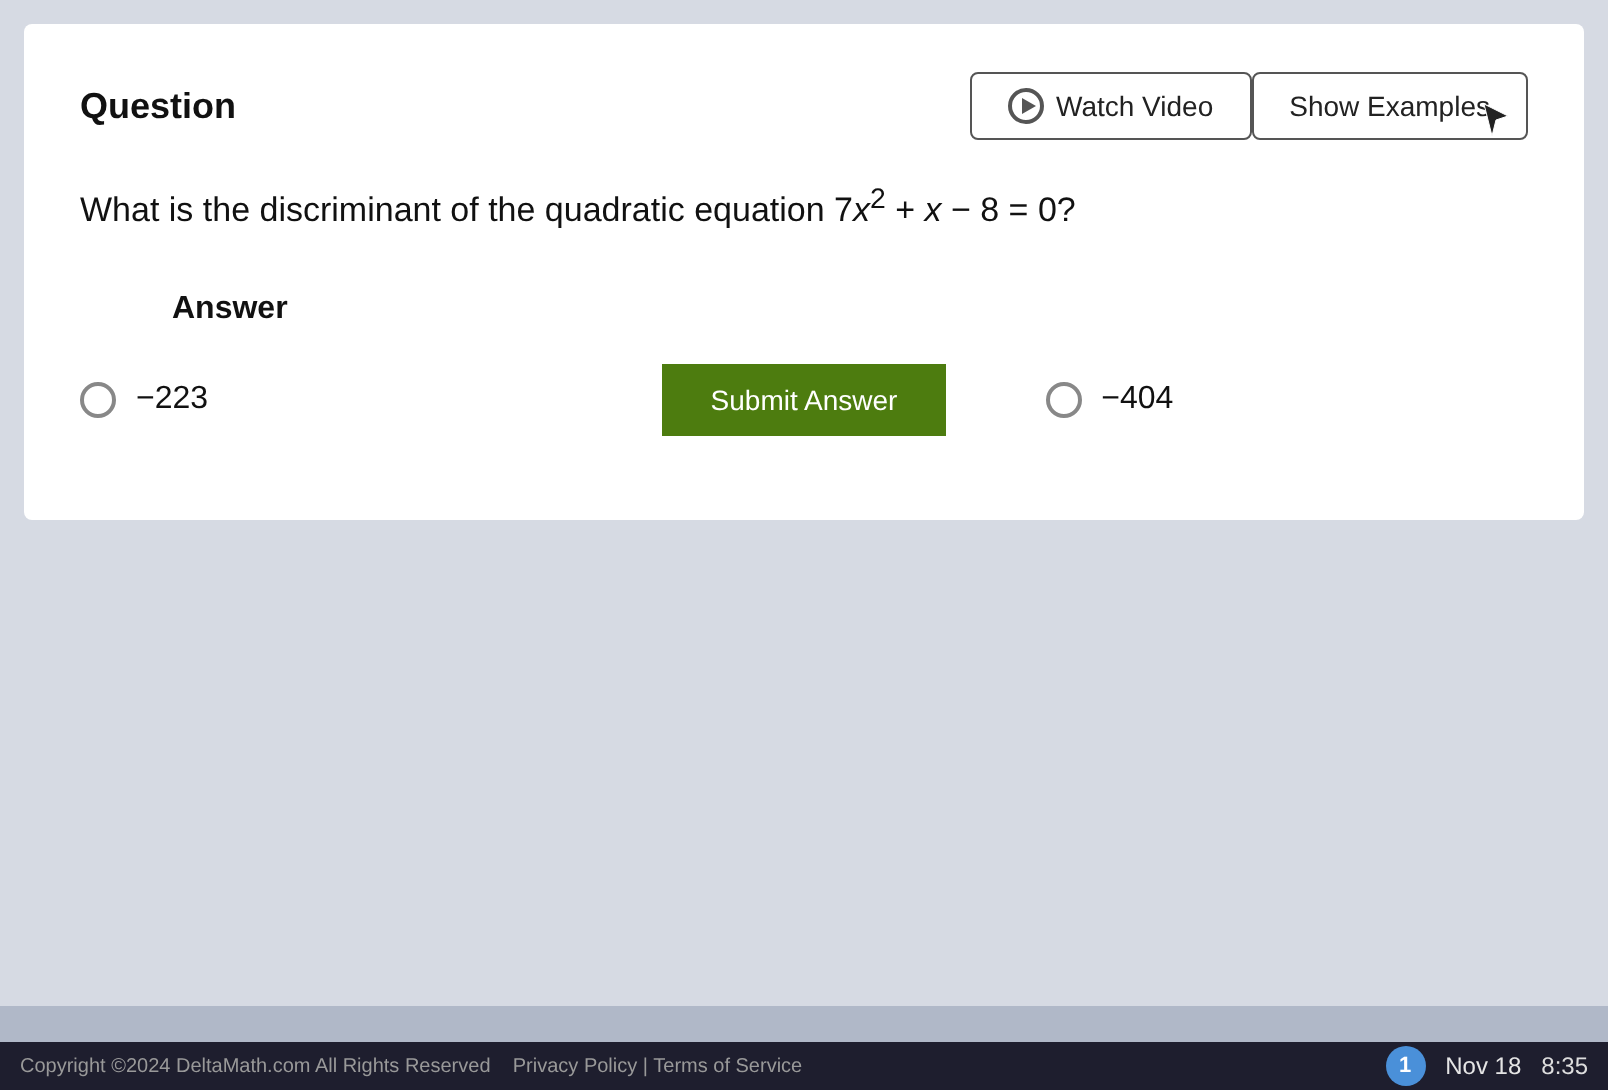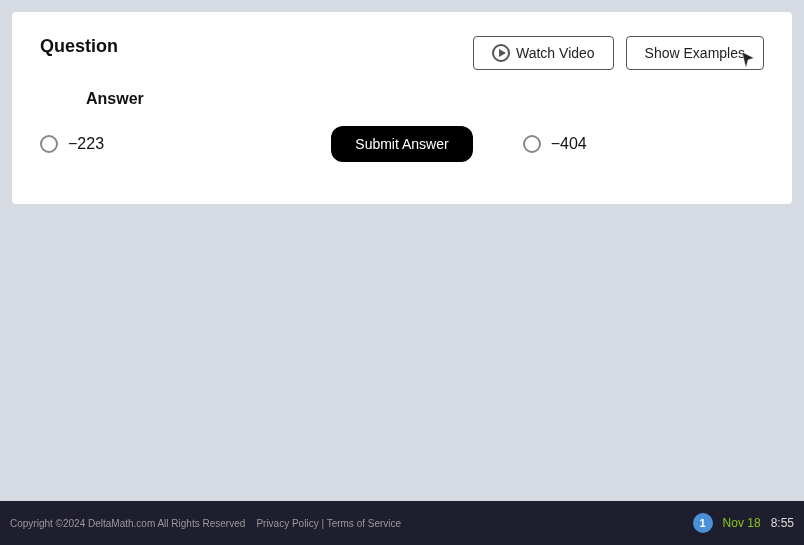--- a/index.html
+++ b/index.html
@@ -26,33 +26,34 @@
 
     .card {
       background: #ffffff;
       border-radius: 4px;
       padding: 24px 28px 28px 28px;
       position: relative;
     }
 
     .card-header {
       display: flex;
+      align-items: center;
       justify-content: space-between;
       margin-bottom: 20px;
     }
 
     .question-label {
       font-size: 18px;
       font-weight: bold;
       color: #111;
     }
 
     .header-buttons {
       display: flex;
-      gap: 12px;
+      gap: 0;
       border-radius: 17px;
     }
 
     .btn-watch-video {
       display: flex;
       align-items: center;
       gap: 6px;
       border: 1.5px solid #555;
       border-radius: 4px;
       padding: 7px 18px;
@@ -130,32 +131,32 @@
       background: #fff;
     }
 
     .submit-area {
       display: flex;
       align-items: center;
       justify-content: center;
     }
 
     .btn-submit {
-      background: #000000;
+      background: #4d7c0f;
       color: #fff;
       border: none;
-      border-radius: 12px;
+      border-radius: 0;
       padding: 10px 24px;
       font-size: 14px;
       cursor: pointer;
     }
 
     .taskbar-date {
       font-size: 12px;
-      color: #84cc16;
+      color: #e5e5e5;
     }
 
     .taskbar-time {
       font-size: 12px;
       color: #ddd;
     }
 
     .taskbar-icon {
       width: 20px;
       height: 20px;
@@ -166,21 +167,21 @@
       justify-content: center;
       color: #fff;
       font-size: 11px;
       font-weight: bold;
     }
 
     .footer-bar {
       position: absolute;
       bottom: 0;
       width: 100%;
-      height: 44px;
+      height: 24px;
       background: #1e1e2e;
       display: flex;
       align-items: center;
       padding: 0 10px;
     }
 
     .footer-left {
       font-size: 10px;
       color: #999;
       flex: 1;
@@ -205,20 +206,23 @@
         <button class="btn-watch-video">
           <span class="play-icon"></span>
           <span>Watch Video</span>
         </button>
         <button class="btn-show-examples">
           <span>Show Examples</span>
         </button>
       </div>
     </div>
 
+    <div class="question-text">
+      What is the discriminant of the quadratic equation 7<i>x</i><sup>2</sup> + <i>x</i> − 8 = 0?
+    </div>
 
     <div class="answer-label">Answer</div>
 
     <div class="answer-options">
 
       <label class="radio-option">
         <span class="radio-circle"></span>
         <span>−223</span>
       </label>
 
@@ -243,19 +247,19 @@
   <div class="footer-left">
     <span>Copyright ©2024 DeltaMath.com All Rights Reserved</span>
     &nbsp;&nbsp;
     <a style="color:#999; text-decoration:none;">Privacy Policy</a>
     <span>|</span>
     <a style="color:#999; text-decoration:none;">Terms of Service</a>
   </div>
   <div class="footer-right">
     <div class="taskbar-icon">1</div>
     <span class="taskbar-date">Nov 18</span>
-    <span class="taskbar-time">8:55</span>
+    <span class="taskbar-time">8:35</span>
   </div>
 </div>
 
 <svg style="position:absolute; top:50px; right:48px; width:16px; height:20px;" viewBox="0 0 16 20">
   <polygon points="2,2 14,8 8,10 6,18" fill="#222" stroke="#fff" stroke-width="0.5"></polygon>
 </svg>
 
 </body></html>

